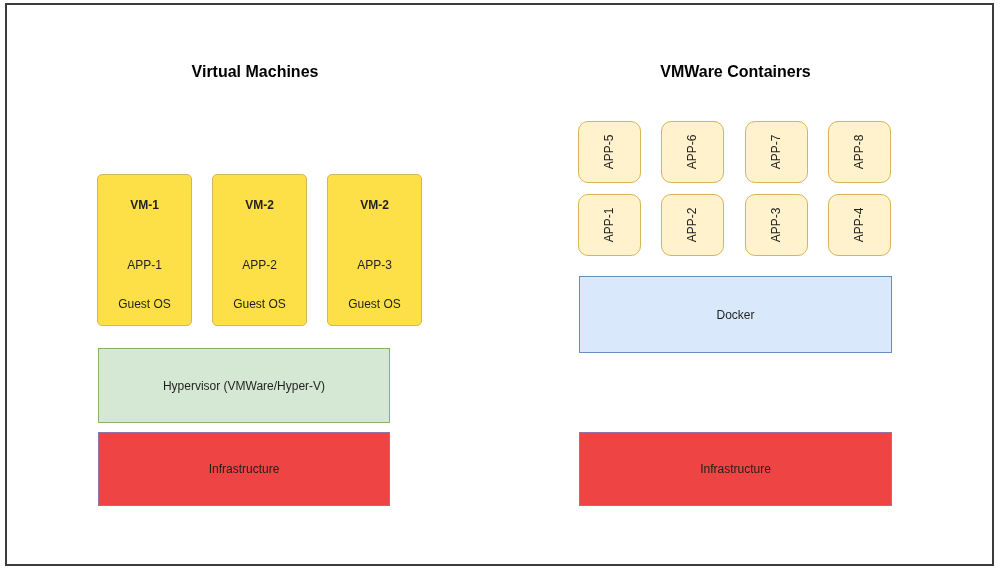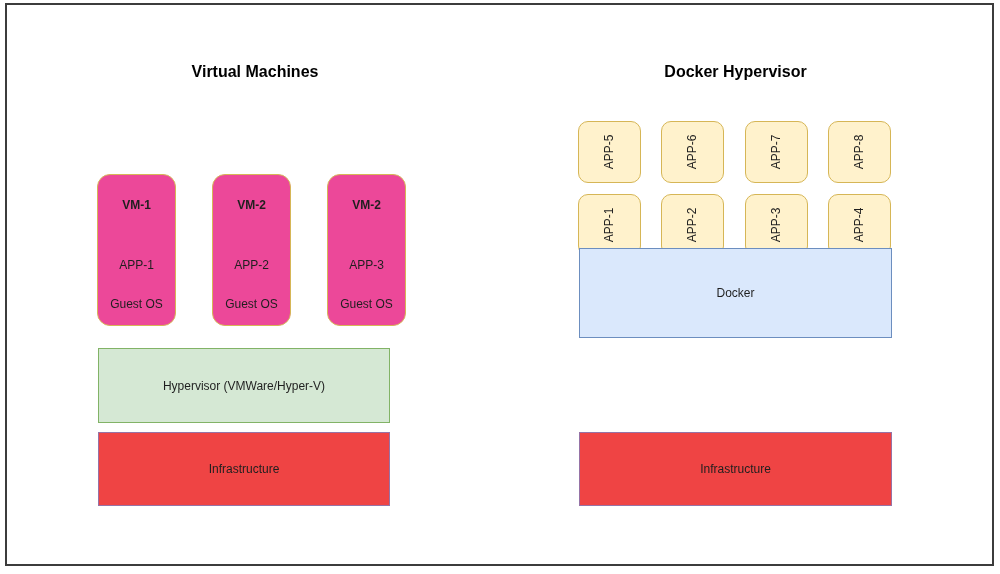--- a/index.html
+++ b/index.html
@@ -33,25 +33,25 @@
     font-weight: bold;
     text-align: center;
     color: #000000;
   }
   .col-title.left  { left: 98px;  width: 314px; }
   .col-title.right { left: 579px; width: 313px; }
 
   .vm-box {
     position: absolute;
     top: 174px;
-    width: 79px;
+    width: 95px;
     height: 152px;
-    background: #ec4899;
+    background: #fde047;
     border: 1px solid #d6b656;
-    border-radius: 13px;
+    border-radius: 5px;
     box-sizing: border-box;
   }
   .vm-box .vm-name, .vm-box .vm-app, .vm-box .vm-os {
     position: absolute;
     left: 0;
     width: 100%;
     text-align: center;
     font-size: 12px;
     line-height: 14px;
   }
@@ -90,21 +90,21 @@
     align-items: center;
     justify-content: center;
     font-size: 12px;
     text-align: center;
   }
   .layer.lcol { left: 98px;  width: 292px; }
   .layer.rcol { left: 579px; width: 313px; }
   .layer.green  { background: #d5e8d4; border: 1px solid #82b366; }
   .layer.purple { background: #ef4444; border: 1px solid #9673a6; }
   .layer.blue   { background: #dae8fc; border: 1px solid #6c8ebf; }
-  .y-docker { top: 248px; height: 90px; }
+  .y-docker { top: 276px; height: 77px; }
   .y-mid    { top: 348px; height: 75px; }
   .y-bottom { top: 432px; height: 74px; }
 </style>
 </head>
 <body>
 
 <div class="canvas">
   <div class="page-border"></div>
 
   <div class="col-title left">Virtual Machines</div>
@@ -125,21 +125,21 @@
     <span class="vm-os">Guest OS</span>
   </div>
 
   <div class="layer lcol green y-mid">
     <span>Hypervisor (VMWare/Hyper-V)</span>
   </div>
   <div class="layer lcol purple y-bottom">
     <span>Infrastructure</span>
   </div>
 
-  <div class="col-title right">Docker Hypervisor</div>
+  <div class="col-title right">VMWare Containers</div>
 
   <div class="app-box row1 c1">
     <span>APP-5</span>
   </div>
   <div class="app-box row1 c2">
     <span>APP-6</span>
   </div>
   <div class="app-box row1 c3">
     <span>APP-7</span>
   </div>

